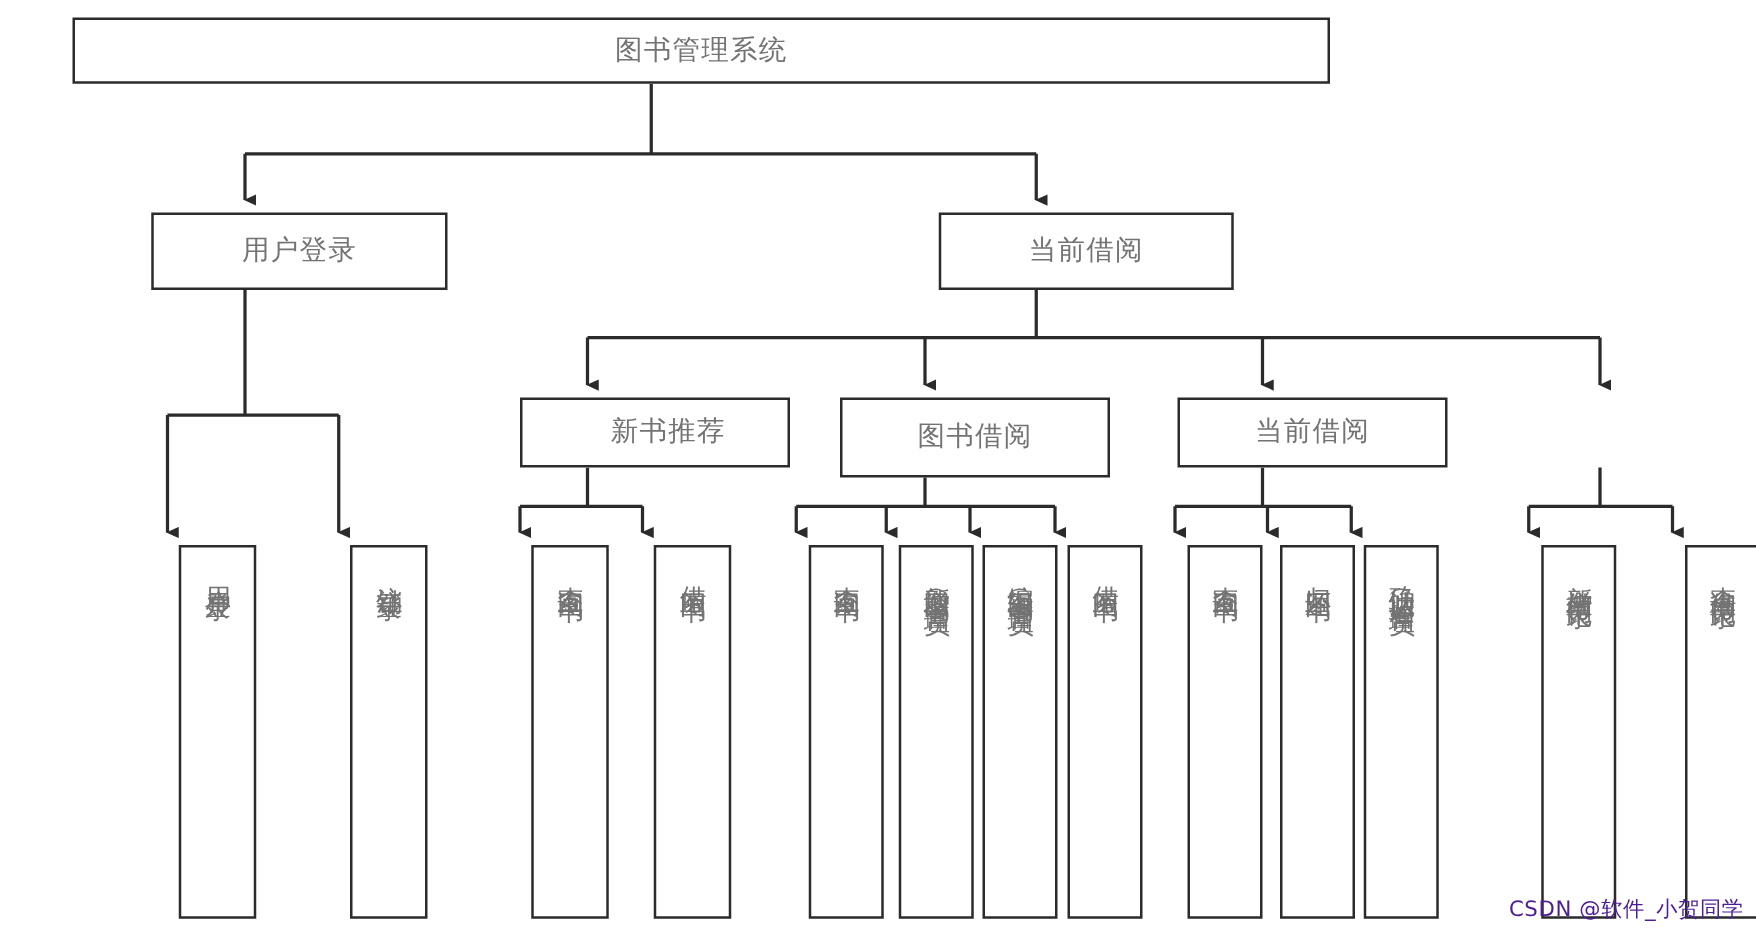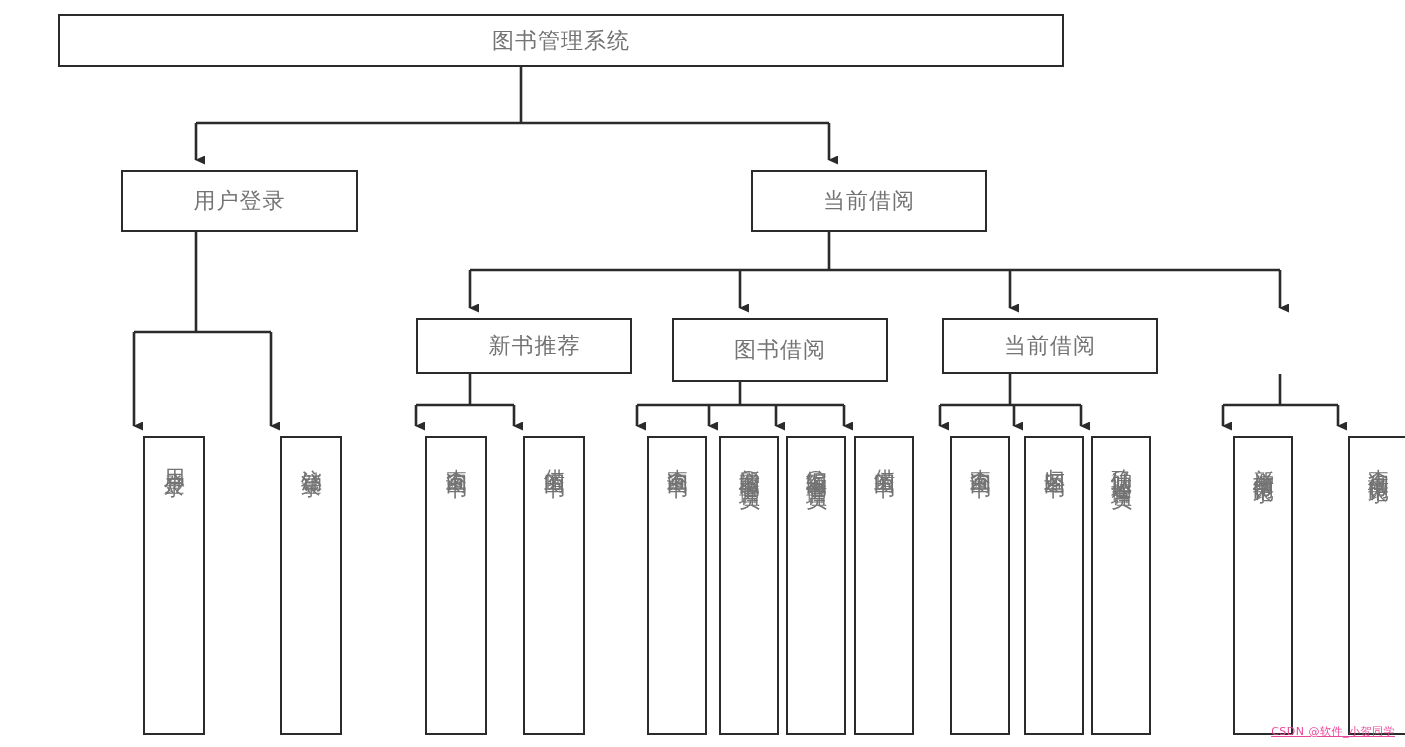--- a/index.html
+++ b/index.html
@@ -48,26 +48,25 @@
     writing-mode: vertical-rl;
     text-orientation: upright;
     font-size: 21px;
     letter-spacing: 3px;
     line-height: 1;
   }
   #watermark {
     position: absolute;
     right: 10px;
     bottom: 8px;
-    font-size: 11px;
-    color: #ec4899;
+    font-size: 17px;
+    color: #4c1d95;
     letter-spacing: 0.5px;
     white-space: nowrap;
     pointer-events: none;
-    text-decoration: underline;
   }
 </style>
 </head>
 <body>
 
 <div id="page">
 
   <svg id="edges" viewBox="0 0 1405 747" width="1405" height="747" xmlns="http://www.w3.org/2000/svg">
     <defs>
       <marker id="arrowhead" markerWidth="9" markerHeight="10" refX="4.5" refY="9" orient="auto" markerUnits="userSpaceOnUse">

